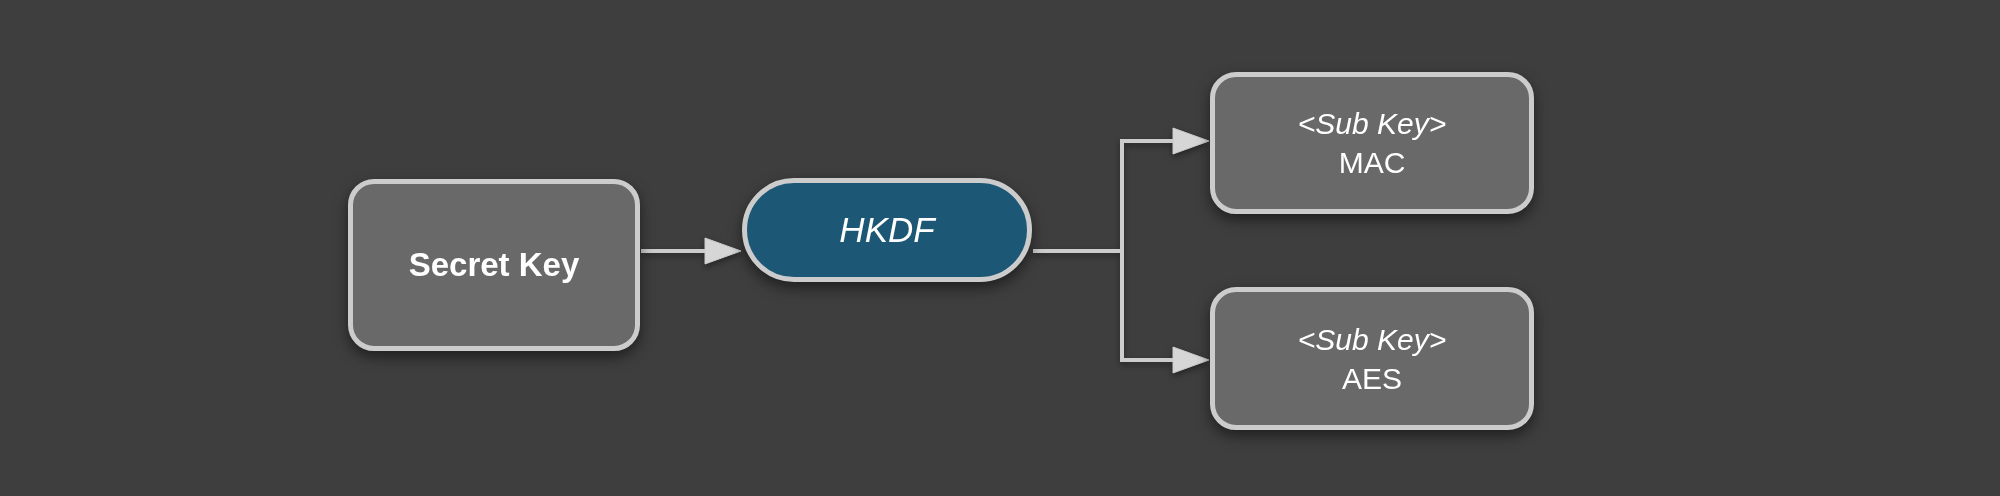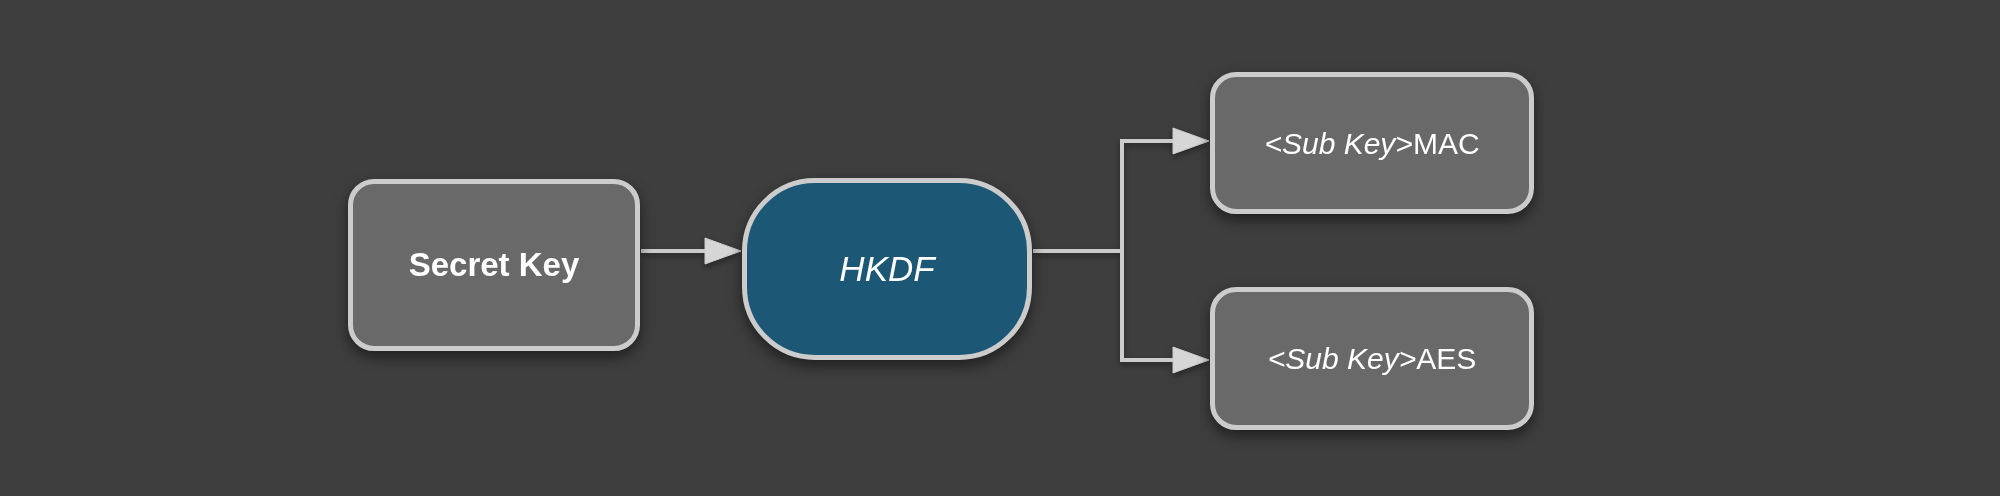--- a/index.html
+++ b/index.html
@@ -34,34 +34,34 @@
     stroke-width: 1;
   }
   .node {
     position: absolute;
     box-sizing: border-box;
     background: var(--node-fill, #696969);
     border: 5px solid var(--node-border, #cccccc);
     border-radius: 26px;
     color: var(--text, #ffffff);
     display: flex;
-    flex-direction: row;
+    flex-direction: column;
     align-items: center;
     justify-content: center;
     box-shadow: 0 6px 14px rgba(0,0,0,0.50);
   }
   .node-secret-key {
     left: 348px; top: 179px;
     width: 292px; height: 172px;
     font-weight: bold;
     font-size: 33px;
   }
   .node-hkdf {
     left: 742px; top: 178px;
-    width: 290px; height: 182px;
+    width: 290px; height: 104px;
     border-radius: 73px;
     background: var(--hkdf-fill, #1c5876);
     font-style: italic;
     font-size: 35px;
   }
   .node-sub-mac {
     left: 1210px; top: 72px;
     width: 324px; height: 142px;
     font-size: 30px;
     line-height: 39px;

